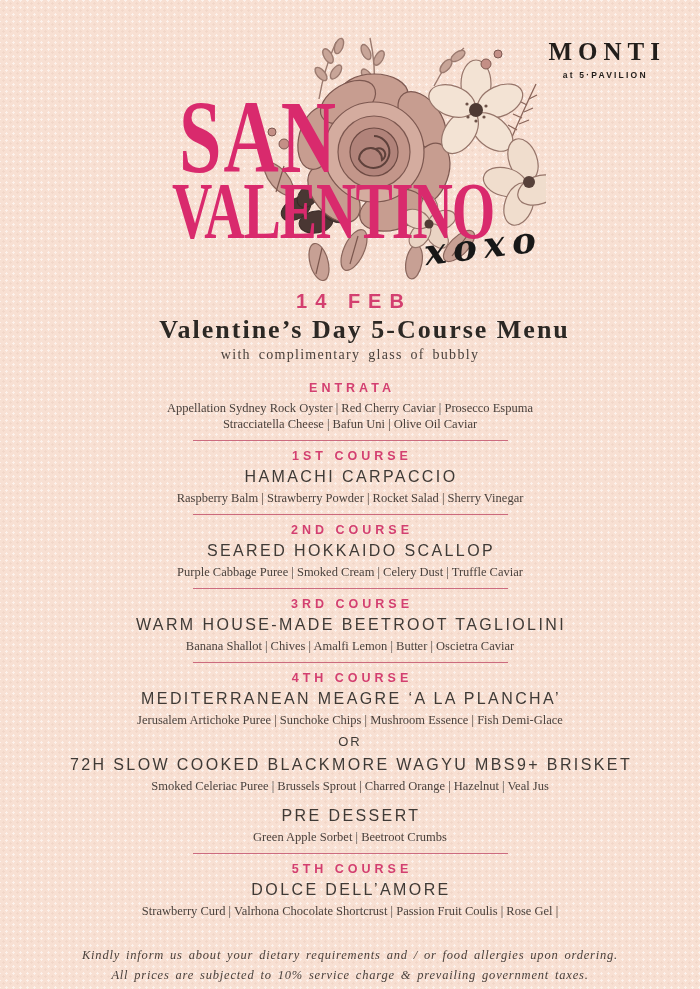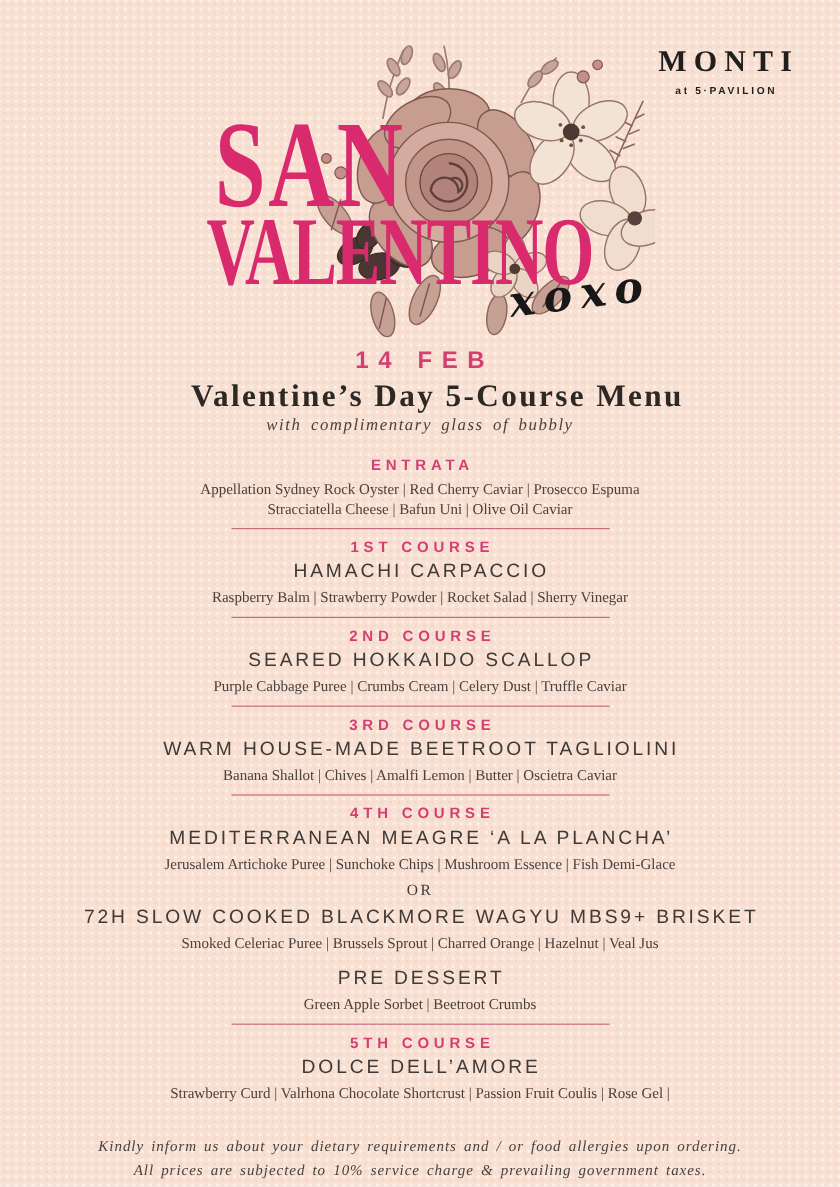--- a/index.html
+++ b/index.html
@@ -27,27 +27,27 @@
   
   .title-area{position:relative;height:282px;}
   .floral{position:absolute;left:224px;top:24px;width:322px;height:262px;}
   .title-line{position:absolute;color:#d92a6d;font-family:"Liberation Serif",serif;font-weight:bold;line-height:1;transform-origin:left top;white-space:nowrap;}
   .title-line1{left:179px;top:86px;font-size:78px;letter-spacing:2px;transform:scale(0.98,1.32);}
   .title-line2{left:172px;top:170px;font-size:57px;letter-spacing:-1px;transform:scale(0.98,1.42);}
   .xoxo{position:absolute;left:424px;top:224px;font-family:"DejaVu Serif",serif;font-style:italic;font-weight:bold;font-size:36px;letter-spacing:7px;color:#181818;transform:rotate(-7deg);}
   
   .date{margin-top:8px;font-weight:bold;font-size:20px;letter-spacing:8px;color:var(--pink);line-height:22px;margin-right:-8px;}
   .menu-heading{margin-top:3px;font-family:"Liberation Serif",serif;font-weight:bold;font-size:26px;letter-spacing:2px;color:#2c2824;line-height:29px;padding-left:29px;}
-  .menu-subheading{margin-top:2px;font-family:"Liberation Serif",serif;font-style:italic;font-size:14px;letter-spacing:1.3px;word-spacing:3px;color:var(--serif-dark);line-height:18px;}
+  .menu-subheading{margin-top:2px;font-family:"Liberation Serif",serif;font-size:14px;letter-spacing:1.3px;word-spacing:3px;color:var(--serif-dark);line-height:18px;}
   
   .menu{margin-top:18px;}
   .section-header{font-weight:bold;font-size:12.5px;letter-spacing:4px;color:var(--pink);line-height:13px;margin:0 0 5px;margin-right:-4px;}
   .dish{font-family:"Liberation Sans",sans-serif;font-weight:400;font-size:16px;letter-spacing:2.4px;color:var(--dark);line-height:18px;margin:0 0 4px;margin-right:-2px;}
   .desc{font-family:"Liberation Serif",serif;font-size:12.5px;line-height:16px;color:var(--serif-dark);margin:0;}
-  .or{font-size:13px;font-weight:400;letter-spacing:2px;color:var(--dark);line-height:14px;margin:7px 0;font-family:Liberation Serif, serif;}
+  .or{font-size:13px;font-weight:400;letter-spacing:2px;color:var(--dark);line-height:14px;margin:7px 0;}
   .divider{width:315px;height:1px;background:#c4566f;opacity:.85;border:0;margin:8px auto 9px;}
   .pre-dessert{margin-top:13px;}
   
   .footer{margin-top:26px;font-family:"Liberation Serif",serif;font-style:italic;font-size:12.5px;letter-spacing:0.8px;word-spacing:2px;line-height:20px;color:#4a413c;}
 </style>
 </head>
 <body>
 
 <div class="page">
 
@@ -178,21 +178,21 @@
     <div class="menu-section">
       <div class="section-header">1ST COURSE</div>
       <div class="dish">HAMACHI CARPACCIO</div>
       <p class="desc">Raspberry Balm | Strawberry Powder | Rocket Salad | Sherry Vinegar</p>
     </div>
     <hr class="divider">
 
     <div class="menu-section">
       <div class="section-header">2ND COURSE</div>
       <div class="dish">SEARED HOKKAIDO SCALLOP</div>
-      <p class="desc">Purple Cabbage Puree | Crumbs Cream | Celery Dust | Truffle Caviar</p>
+      <p class="desc">Purple Cabbage Puree | Smoked Cream | Celery Dust | Truffle Caviar</p>
     </div>
     <hr class="divider">
 
     <div class="menu-section">
       <div class="section-header">3RD COURSE</div>
       <div class="dish">WARM HOUSE-MADE BEETROOT TAGLIOLINI</div>
       <p class="desc">Banana Shallot | Chives | Amalfi Lemon | Butter | Oscietra Caviar</p>
     </div>
     <hr class="divider">
 

